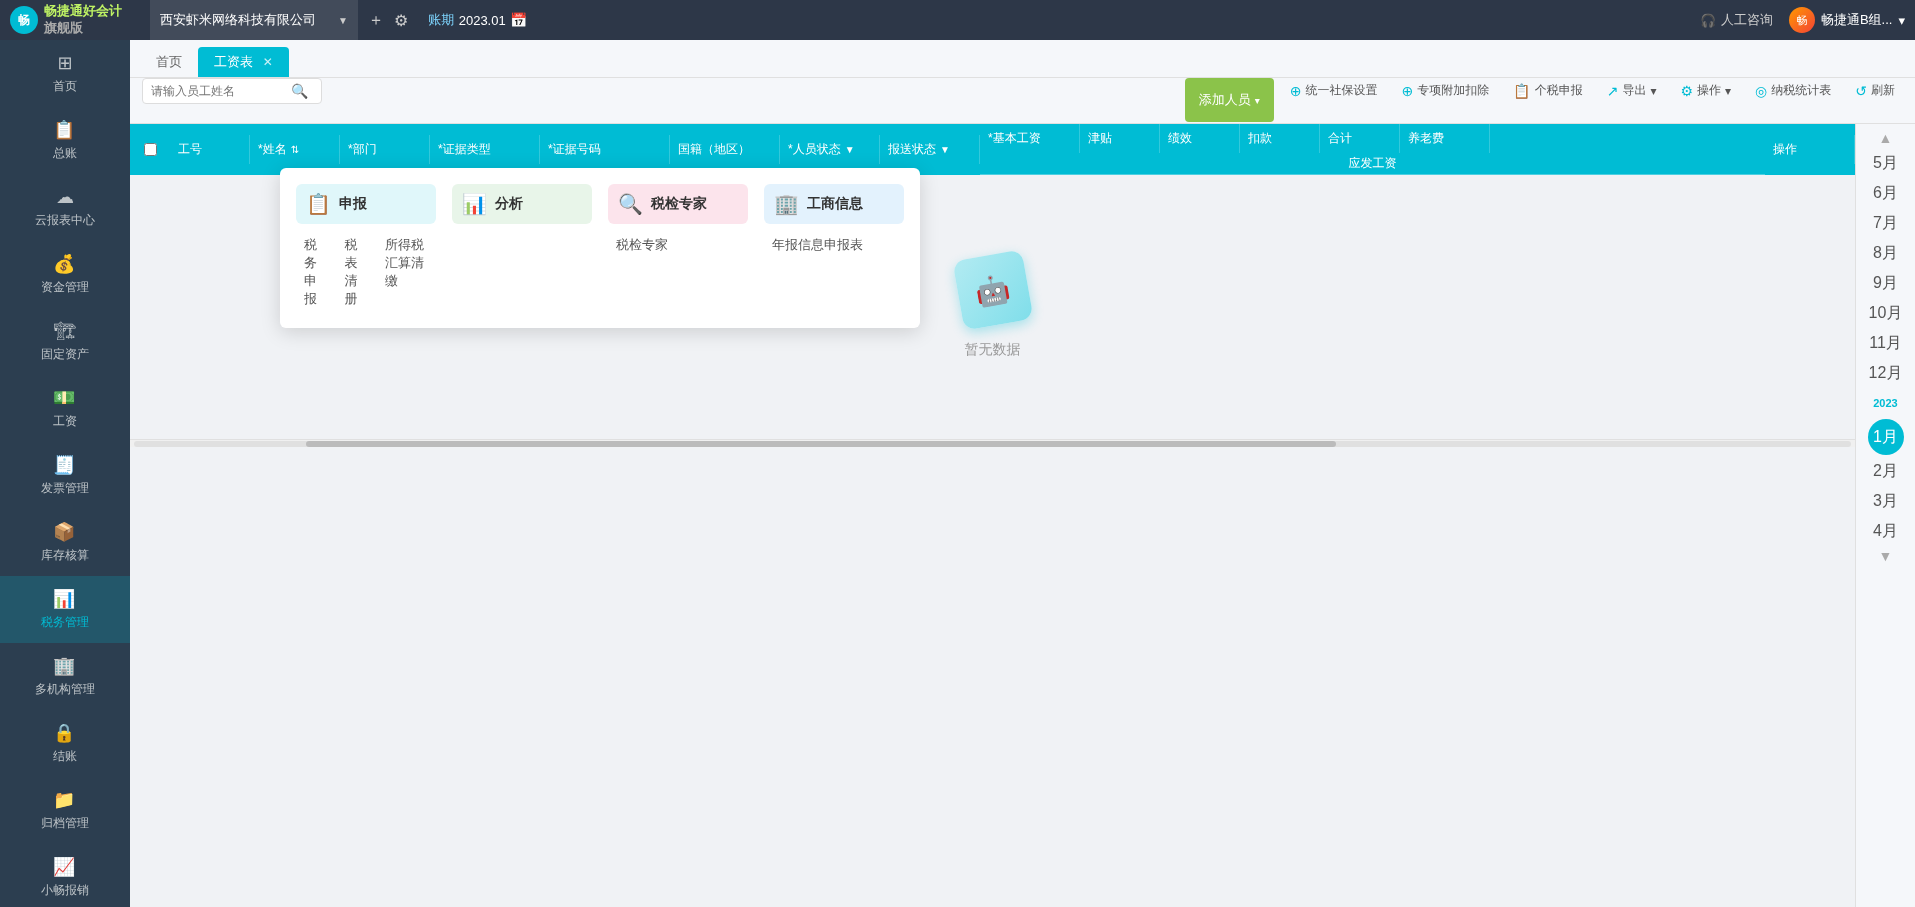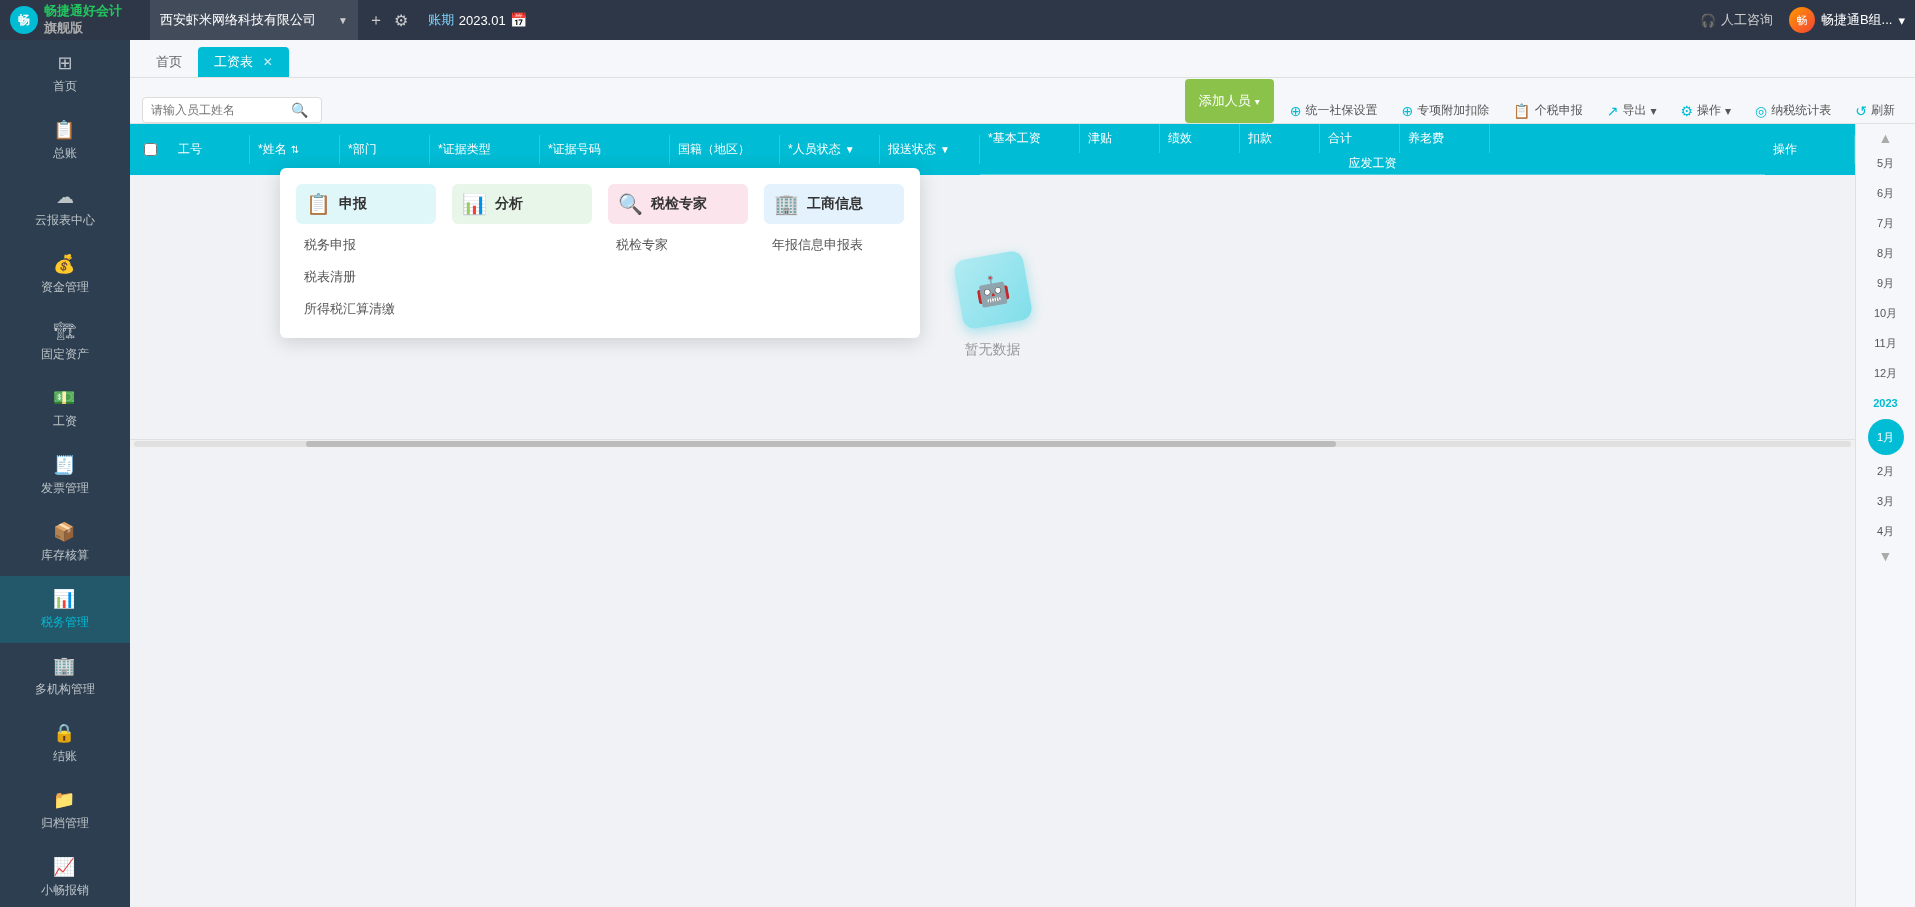--- a/index.html
+++ b/index.html
@@ -23,21 +23,21 @@
       font-weight: bold;
       min-width: 130px;
     }
     .logo-icon {
       width: 28px; height: 28px;
       background: #00bcd4;
       border-radius: 50%;
       display: flex; align-items: center; justify-content: center;
       color: #fff; font-size: 12px;
     }
-    .logo-text { color: #22c55e; font-size: 13px; line-height: 1.2; }
+    .logo-text { color: #bef264; font-size: 13px; line-height: 1.2; }
     .logo-sub { color: #aaa; font-size: 13px; }
     .company-selector {
       display: flex; align-items: center; gap: 22px;
       background: rgba(255,255,255,0.1);
       border-radius: 4px;
       padding: 20px 10px;
       color: #fff; font-size: 13px;
       cursor: pointer;
       margin-left: 10px;
     }
@@ -134,21 +134,21 @@
       margin-left: 6px;
       font-size: 12px;
       color: rgba(255,255,255,0.8);
     }
 
     
     .toolbar {
       height: 46px;
       background: #f5f7fa;
       display: flex;
-      align-items: flex-end;
+      align-items: flex-start;
       padding: 0 12px;
       gap: 8px;
       border-bottom: 1px solid #e0e0e0;
       flex-shrink: 0;
     }
     .search-input-wrap {
       display: flex;
       align-items: center;
       background: #fff;
       border: 1px solid #ddd;
@@ -251,21 +251,21 @@
       margin-bottom: 8px;
       font-size: 14px;
       font-weight: bold;
       color: #333;
     }
     .menu-section-header.申报 { background: #e0f7fa; }
     .menu-section-header.分析 { background: #e8f5e9; }
     .menu-section-header.税检 { background: #fce4ec; }
     .menu-section-header.工商 { background: #e3f2fd; }
     .menu-section-icon { font-size: 20px; }
-    .menu-section-items { display: flex; flex-direction: column; gap: 6px; }
+    .menu-section-items { display: flex; flex-direction: row; gap: 0; }
     .menu-section-item {
       font-size: 13px;
       color: #555;
       padding: 4px 8px;
       border-radius: 4px;
       cursor: pointer;
     }
 
     
     .calendar-panel {
@@ -276,21 +276,21 @@
       flex-direction: column;
       align-items: center;
       padding: 4px 0;
       overflow-y: auto;
       flex-shrink: 0;
     }
     .cal-month-item {
       width: 46px;
       height: 28px;
       display: flex; align-items: center; justify-content: center;
-      font-size: 11px;
+      font-size: 16px;
       color: #555;
       cursor: pointer;
       border-radius: 4px;
       margin: 1px 0;
     }
     .cal-month-item.active {
       background: #00bcd4;
       color: #fff;
       border-radius: 50%;
       width: 36px; height: 36px;

